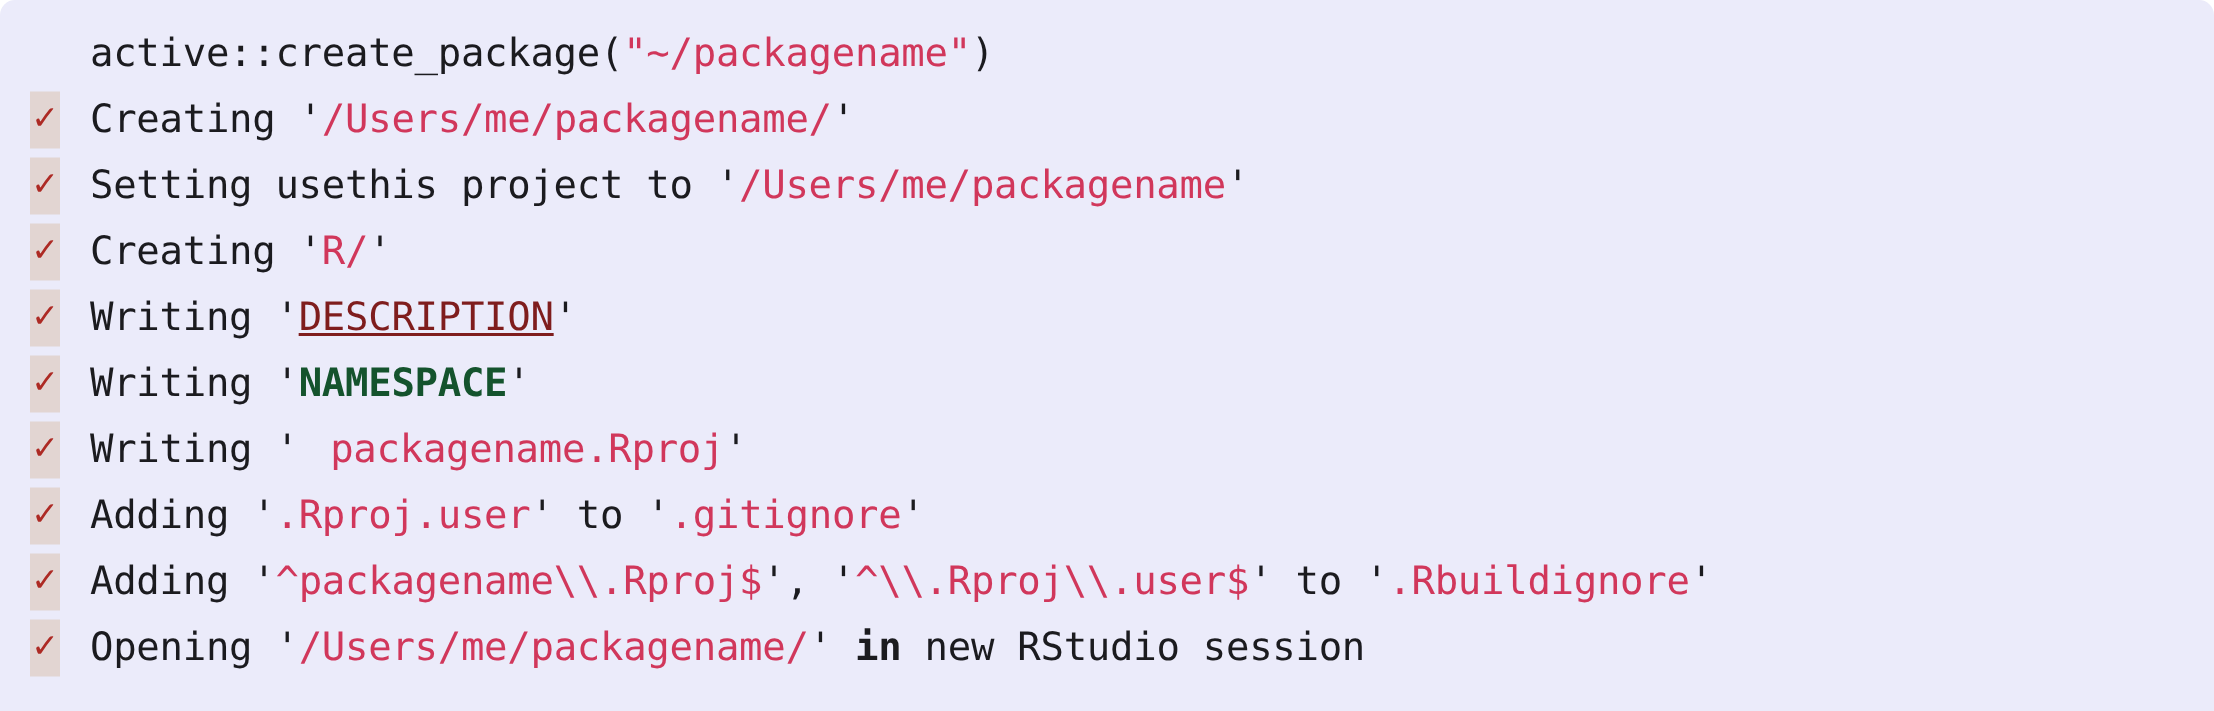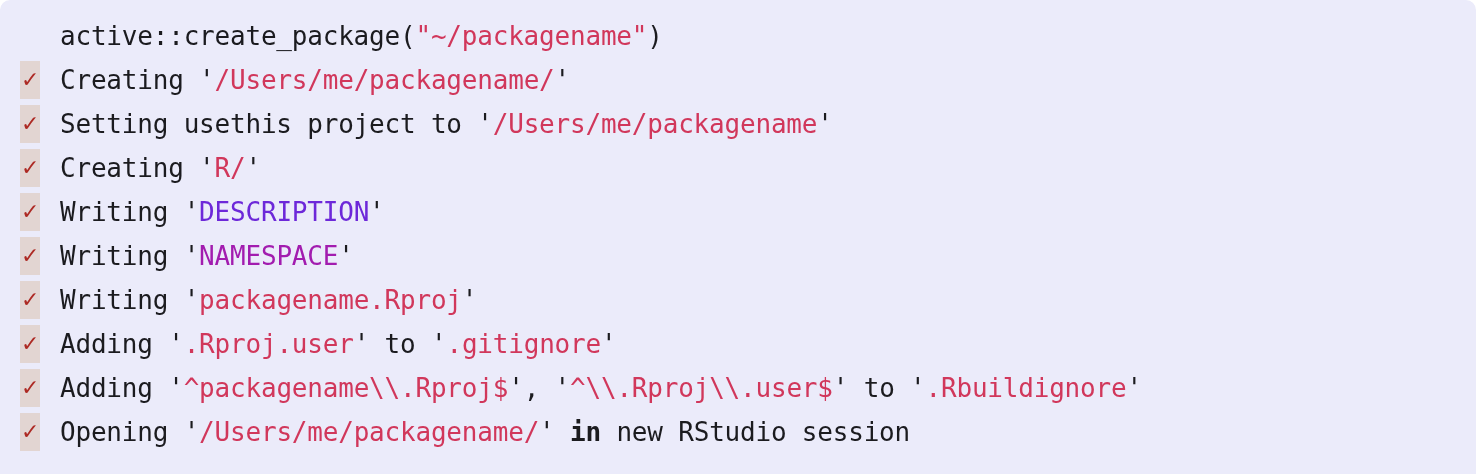--- a/index.html
+++ b/index.html
@@ -74,20 +74,20 @@
 </style>
 </head>
 <body>
 
 <div id="console-panel" style="background: rgb(235, 235, 250);">
   <div id="console-lines">
       <div class="line"><div class="gutter"></div><div class="badge-spacer"></div><div class="text"><span class="tok-plain">active::create_package(</span><span class="tok-red" style="color: rgb(209, 55, 91);">"~/packagename"</span><span class="tok-plain">)</span></div></div>
       <div class="line"><div class="gutter"></div><div class="badge" style="background: rgb(226, 213, 210); color: rgb(173, 42, 36);">✓</div><div class="text"><span class="tok-plain">Creating </span><span class="tok-quote">'</span><span class="tok-red" style="color: rgb(209, 55, 91);">/Users/me/packagename/</span><span class="tok-quote">'</span></div></div>
       <div class="line"><div class="gutter"></div><div class="badge" style="background: rgb(226, 213, 210); color: rgb(173, 42, 36);">✓</div><div class="text"><span class="tok-plain">Setting usethis project to </span><span class="tok-quote">'</span><span class="tok-red" style="color: rgb(209, 55, 91); text-align: right;">/Users/me/packagename</span><span class="tok-quote">'</span></div></div>
       <div class="line"><div class="gutter"></div><div class="badge" style="background: rgb(226, 213, 210); color: rgb(173, 42, 36);">✓</div><div class="text"><span class="tok-plain">Creating </span><span class="tok-quote">'</span><span class="tok-red" style="color: rgb(209, 55, 91);">R/</span><span class="tok-quote">'</span></div></div>
-      <div class="line"><div class="gutter"></div><div class="badge" style="background: rgb(226, 213, 210); color: rgb(173, 42, 36);">✓</div><div class="text"><span class="tok-plain">Writing </span><span class="tok-quote">'</span><span class="tok-red" style="color: #6d28d9;">DESCRIPTION</span><span class="tok-quote">'</span></div></div>
-      <div class="line"><div class="gutter"></div><div class="badge" style="background: rgb(226, 213, 210); color: rgb(173, 42, 36);">✓</div><div class="text"><span class="tok-plain">Writing </span><span class="tok-quote">'</span><span class="tok-red" style="color: #a21caf;">NAMESPACE</span><span class="tok-quote">'</span></div></div>
-      <div class="line"><div class="gutter"></div><div class="badge" style="background: rgb(226, 213, 210); color: rgb(173, 42, 36);">✓</div><div class="text"><span class="tok-plain">Writing </span><span class="tok-quote">'</span><span class="tok-red" style="color: rgb(209, 55, 91);">packagename.Rproj</span><span class="tok-quote">'</span></div></div>
+      <div class="line"><div class="gutter"></div><div class="badge" style="background: rgb(226, 213, 210); color: rgb(173, 42, 36);">✓</div><div class="text"><span class="tok-plain">Writing </span><span class="tok-quote">'</span><span class="tok-red" style="color: #7f1d1d; text-decoration: underline;">DESCRIPTION</span><span class="tok-quote">'</span></div></div>
+      <div class="line"><div class="gutter"></div><div class="badge" style="background: rgb(226, 213, 210); color: rgb(173, 42, 36);">✓</div><div class="text"><span class="tok-plain">Writing </span><span class="tok-quote">'</span><span class="tok-red" style="color: #14532d; font-weight: bold;">NAMESPACE</span><span class="tok-quote">'</span></div></div>
+      <div class="line"><div class="gutter"></div><div class="badge" style="background: rgb(226, 213, 210); color: rgb(173, 42, 36);">✓</div><div class="text"><span class="tok-plain">Writing </span><span class="tok-quote">'</span><span class="tok-red" style="color: rgb(209, 55, 91); margin-left: 21px;">packagename.Rproj</span><span class="tok-quote">'</span></div></div>
       <div class="line"><div class="gutter"></div><div class="badge" style="background: rgb(226, 213, 210); color: rgb(173, 42, 36);">✓</div><div class="text"><span class="tok-plain">Adding </span><span class="tok-quote">'</span><span class="tok-red" style="color: rgb(209, 55, 91);">.Rproj.user</span><span class="tok-quote">'</span><span class="tok-plain"> to </span><span class="tok-quote">'</span><span class="tok-red" style="color: rgb(209, 55, 91);">.gitignore</span><span class="tok-quote">'</span></div></div>
       <div class="line"><div class="gutter"></div><div class="badge" style="background: rgb(226, 213, 210); color: rgb(173, 42, 36);">✓</div><div class="text"><span class="tok-plain">Adding </span><span class="tok-quote">'</span><span class="tok-red" style="color: rgb(209, 55, 91);">^packagename\\.Rproj$</span><span class="tok-quote">'</span><span class="tok-plain">, </span><span class="tok-quote">'</span><span class="tok-red" style="color: rgb(209, 55, 91);">^\\.Rproj\\.user$</span><span class="tok-quote">'</span><span class="tok-plain"> to </span><span class="tok-quote">'</span><span class="tok-red" style="color: rgb(209, 55, 91);">.Rbuildignore</span><span class="tok-quote">'</span></div></div>
       <div class="line"><div class="gutter"></div><div class="badge" style="background: rgb(226, 213, 210); color: rgb(173, 42, 36);">✓</div><div class="text"><span class="tok-plain">Opening </span><span class="tok-quote">'</span><span class="tok-red" style="color: rgb(209, 55, 91);">/Users/me/packagename/</span><span class="tok-quote">'</span><span class="tok-plain"> </span><span class="tok-bold">in</span><span class="tok-plain"> new RStudio session</span></div></div>
     </div>
 </div>
 
 </body></html>

